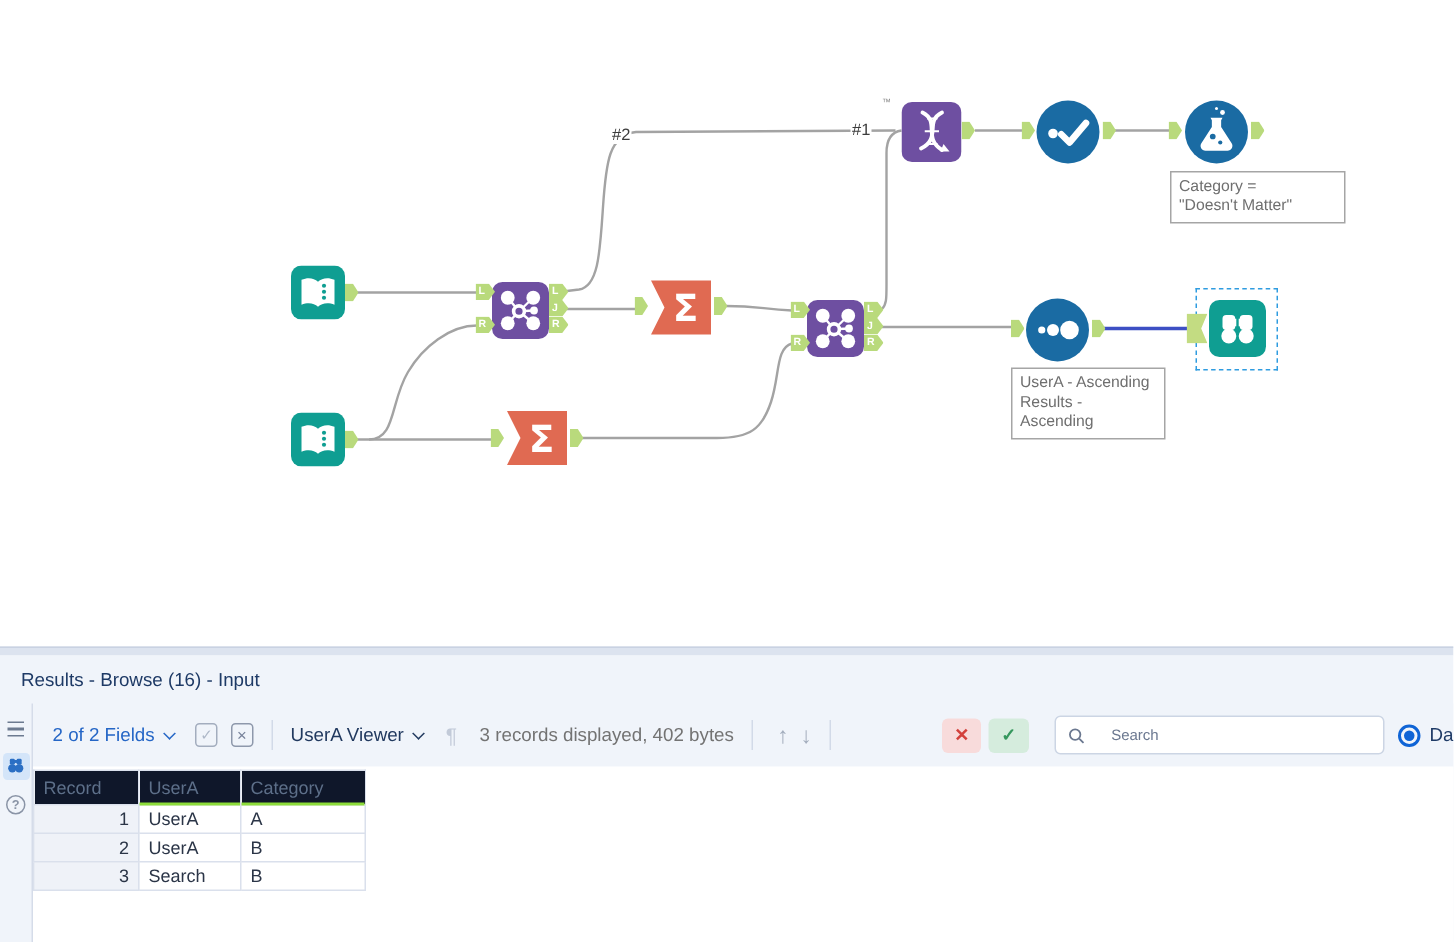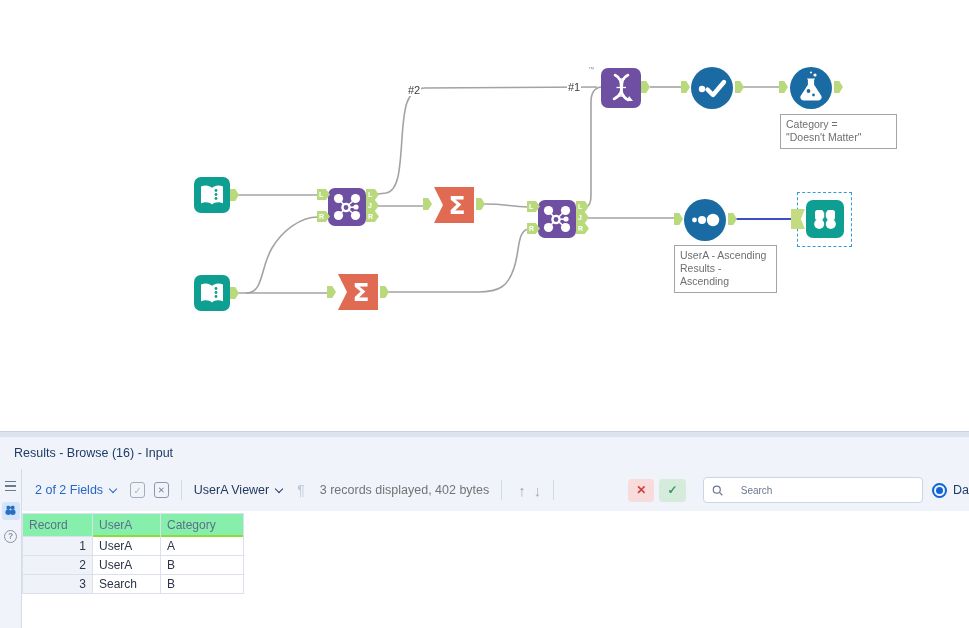--- a/index.html
+++ b/index.html
@@ -70,21 +70,21 @@
   .radio-wrap { display:flex; align-items:center; margin-left:9px; flex:0 0 auto; }
   .radio { width:15px; height:15px; border:2px solid #0f64d6; border-radius:50%;
     display:flex; align-items:center; justify-content:center; cursor:pointer; }
   .radio i { width:7px; height:7px; background:#0f64d6; border-radius:50%; display:block; }
   .radio-label { font-size:12.5px; color:#1e3a66; margin-left:6px; }
 
   .grid-area { flex:1; background:#fff; padding-left:0; overflow:hidden; }
   table.grid { border-collapse:collapse; font-size:12px; color:#2b3547; margin-top:2px; }
   table.grid th, table.grid td { border:1px solid #dae0ec; height:19px; padding:0 6px;
     text-align:left; font-weight:normal; }
-  table.grid th { height:23px; color:#5d6f89; background:#86efac; position:relative;
+  table.grid th { height:23px; color:#5d6f89; background:#0f172a; position:relative;
     cursor:pointer; }
   table.grid th.green-ul::after { content:""; position:absolute; left:0; right:0; bottom:-1px;
     height:2.5px; background:#8ddc3a; }
   table.grid .col-record { width:70px; }
   table.grid .col-user { width:68px; }
   table.grid .col-cat { width:83px; }
   table.grid td.rec { background:#eff2f8; text-align:right; }
 </style>
 </head>
 <body>

